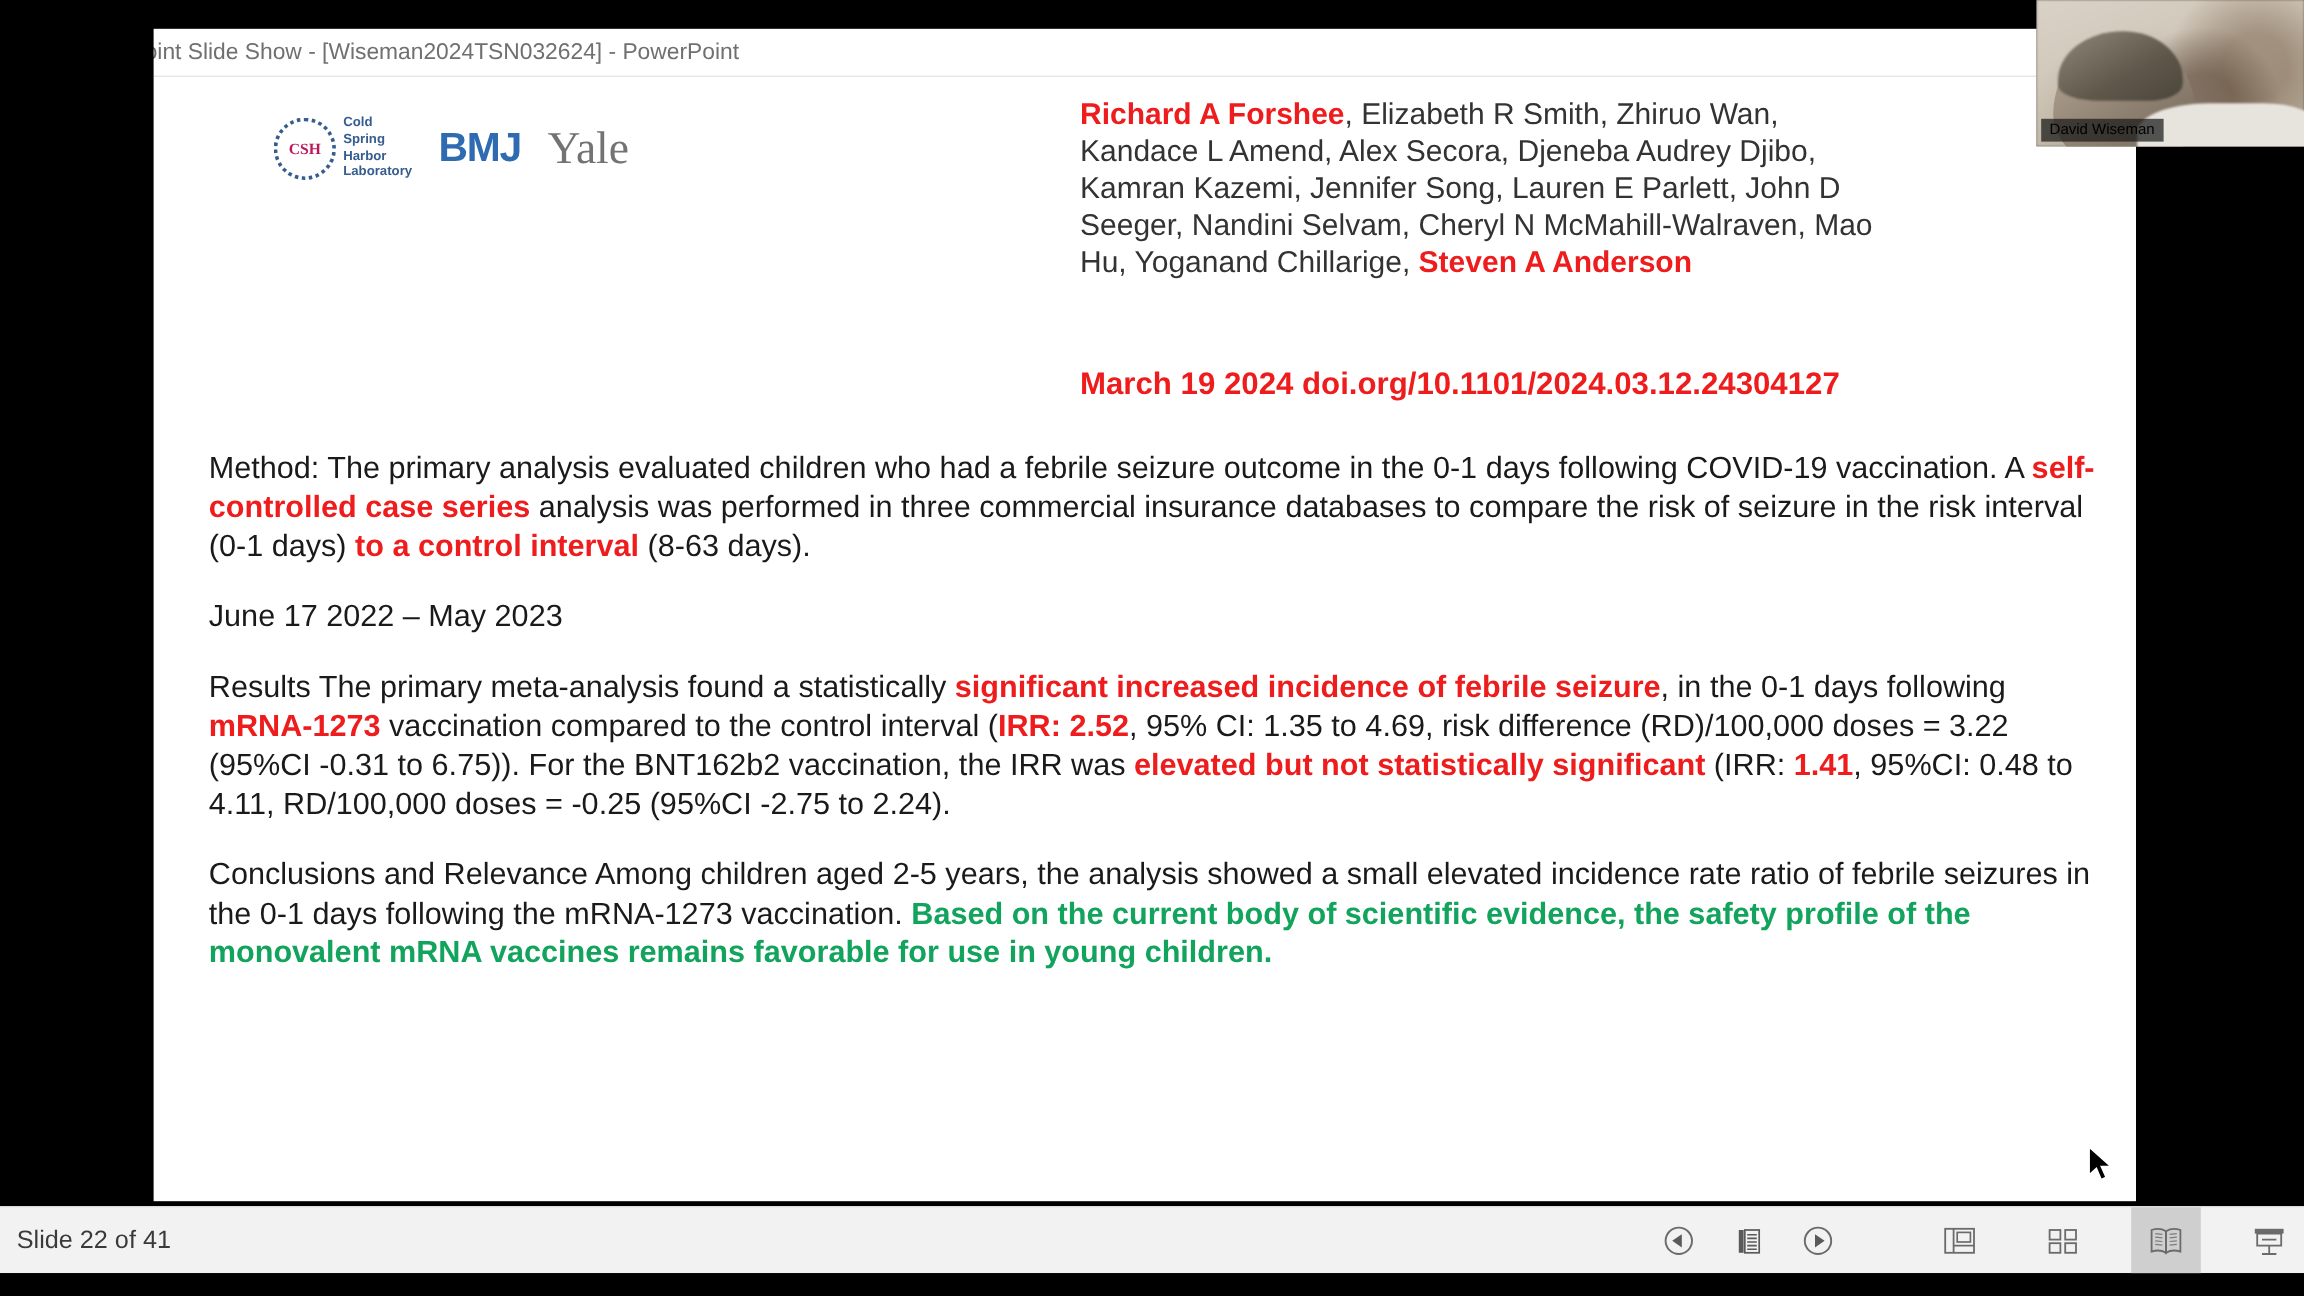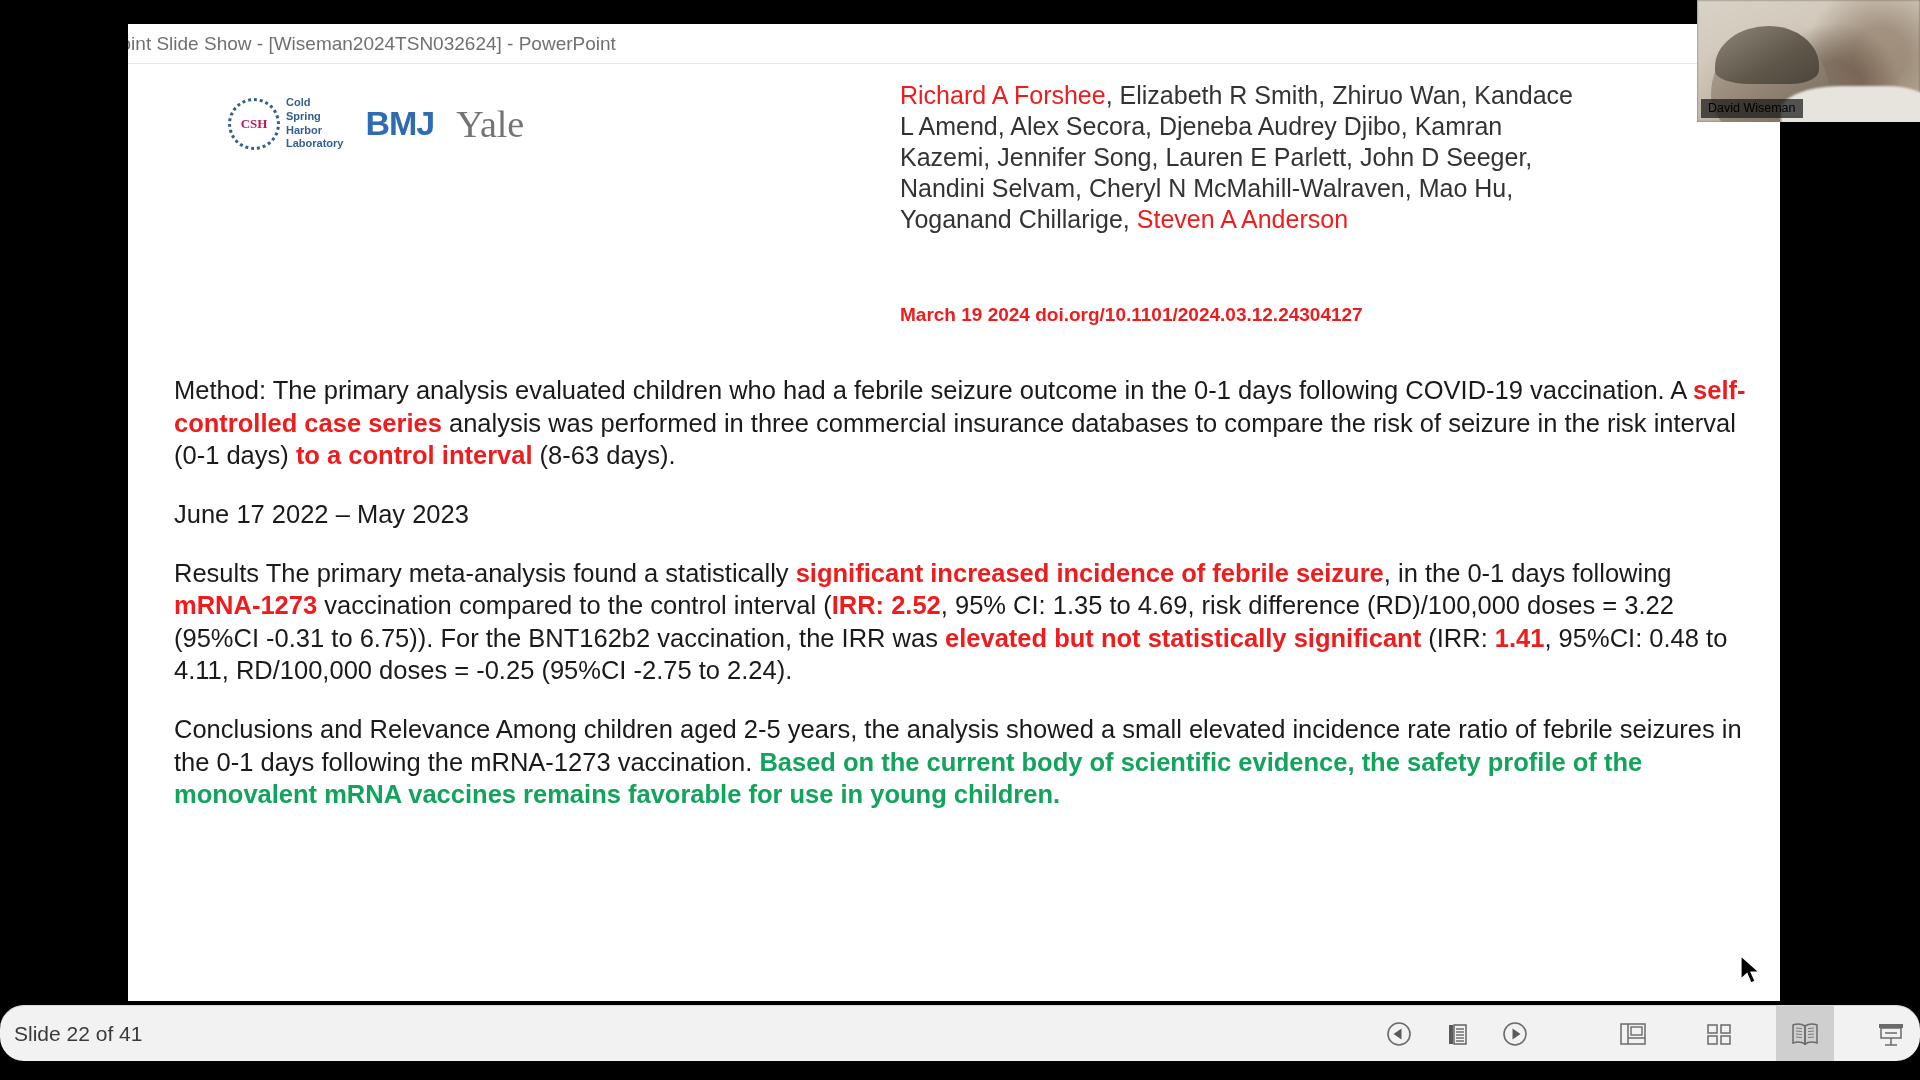--- a/index.html
+++ b/index.html
@@ -68,24 +68,24 @@
     font-size: 29px; font-weight: 700; color: #111; line-height: 1.18;
     font-family: "Liberation Sans", sans-serif;
   }
 
   
   .authors {
     position: absolute; left: 772px; top: 16px; width: 680px;
     font-size: 25px; line-height: 1.24; color: #333;
     font-family: "Liberation Sans", sans-serif;
   }
-  .authors .hl { color: #ee1c1c; font-weight: 400; }
+  .authors .hl { color: #ee1c1c; font-weight: 700; }
   .doi {
     position: absolute; left: 772px; top: 240px; width: 700px;
-    font-size: 19px; font-weight: 700; color: #ee1c1c;
+    font-size: 26px; font-weight: 700; color: #ee1c1c;
     font-family: "Liberation Sans", sans-serif;
   }
 
   
   .body-wrap { position: absolute; left: 46px; top: 310px; width: 1575px; }
   .para { font-size: 25.5px; line-height: 1.28; color: #1a1a1a; font-family: "Liberation Sans", sans-serif; }
   .para + .para { margin-top: 26px; }
   .para .red { color: #ee1c1c; font-weight: 700; }
   .para .green { color: #12a35c; font-weight: 700; }
 
@@ -133,21 +133,20 @@
   }
 
   
   .cursor { position: absolute; left: 1740px; top: 955px; width: 22px; height: 32px; }
 
   
   .statusbar {
     position: absolute; left: 0; top: 1005px; width: 1920px; height: 56px;
     background: #f2f2f2; display: flex; align-items: center;
     border-top: 1px solid #dcdcdc;
-    border-radius: 24px;
   }
   .slide-count {
     margin-left: 14px; font-size: 21px; color: #3a3a3a;
     font-family: "Liberation Sans", sans-serif;
   }
   .tool-right { margin-left: auto; display: flex; align-items: center; height: 56px; }
   .tool-btn {
     width: 58px; height: 56px; display: flex; align-items: center; justify-content: center;
   }
   .tool-btn.spaced { margin-left: 28px; }

